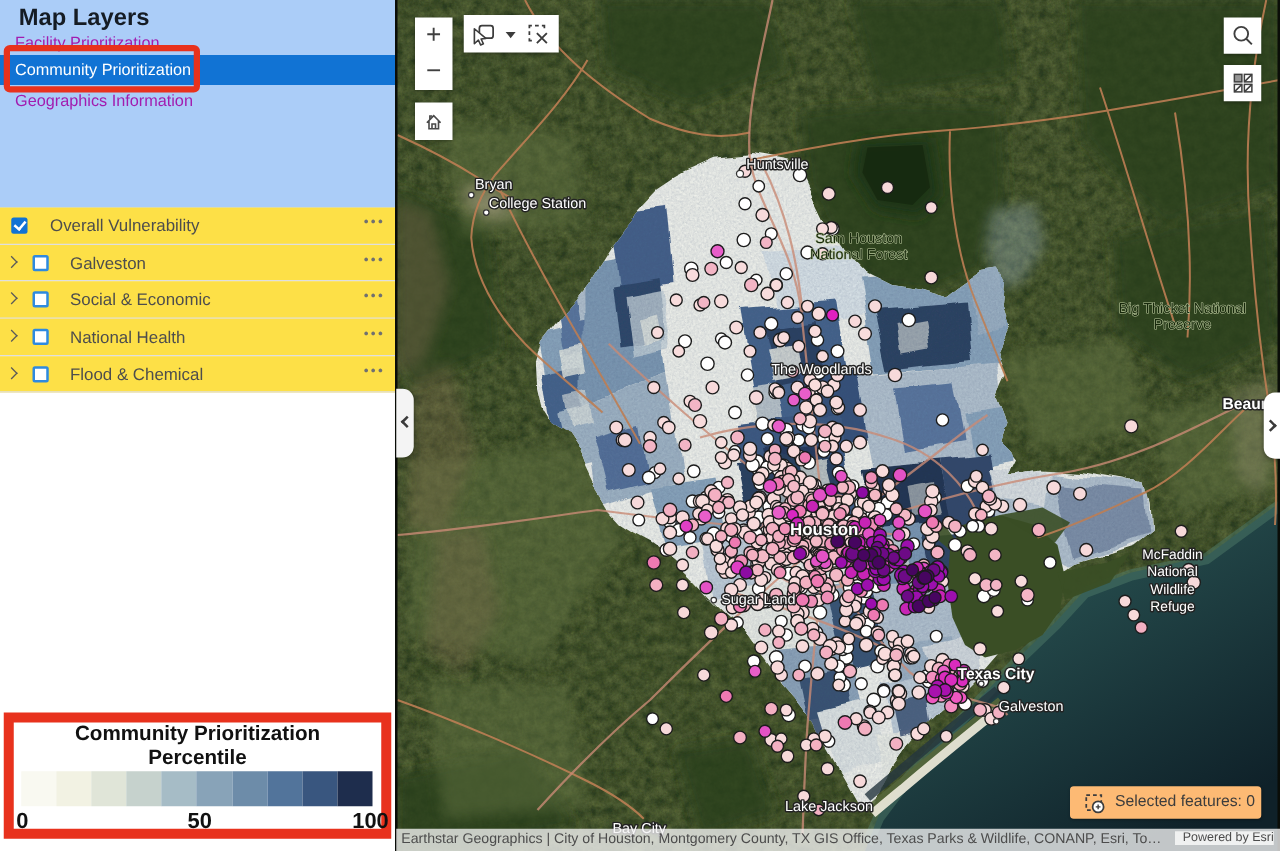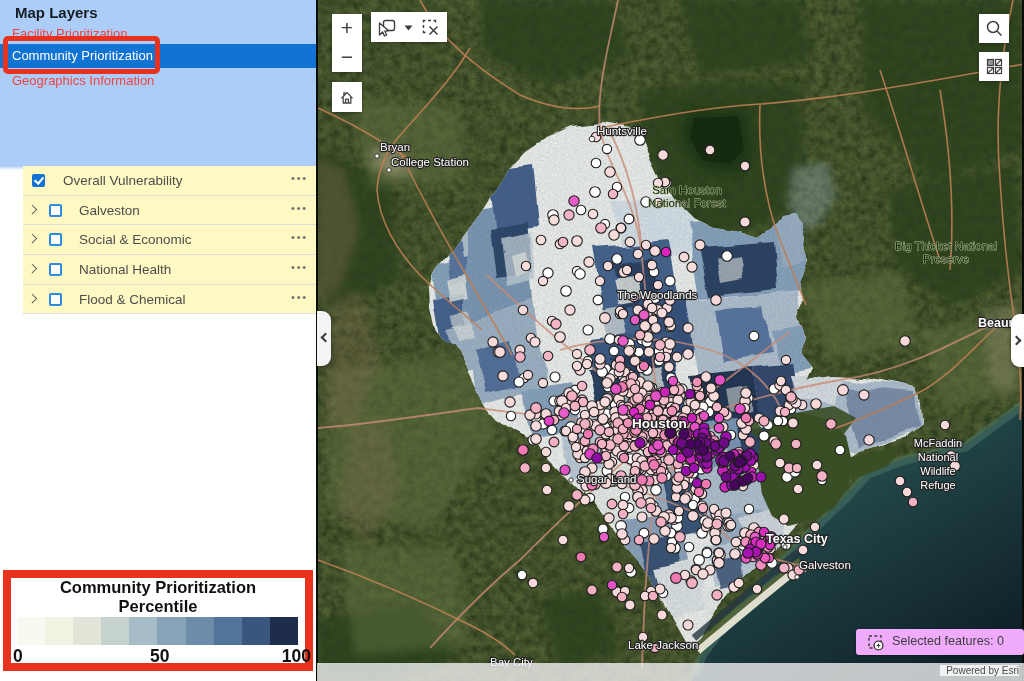--- a/index.html
+++ b/index.html
@@ -5,29 +5,29 @@
 * { margin:0; padding:0; box-sizing:border-box; }
 html,body { width:1024px; height:681px; overflow:hidden; background:#fff;
   font-family:"Liberation Sans", sans-serif; }
 #stage { position:relative; width:1024px; height:681px; }
 
 
 #panel { position:absolute; left:0; top:0; width:317px; height:681px; background:#fff; z-index:5; }
 #bluebox { position:absolute; left:0; top:0; width:317px; height:166px; background:#abcdf8; }
 #bluebox:after { content:""; position:absolute; left:0; bottom:-4px; height:4px; width:100%;
   background:linear-gradient(#abcdf8, rgba(171,205,248,0)); }
-#title { position:absolute; left:15px; top:4px; font-size:15px; font-weight:bold; color:#151c24; }
-.plink { position:absolute; left:12px; font-size:13px; color:#ef4444; }
+#title { position:absolute; left:15px; top:4px; font-size:19px; font-weight:bold; color:#151c24; }
+.plink { position:absolute; left:12px; font-size:13px; color:#a21caf; }
 #selbar { position:absolute; left:0; top:44px; width:317px; height:24px; background:#1173d4; }
 #selbar span { position:absolute; left:12px; top:4px; font-size:13px; color:#fff; }
 #redbox1 { position:absolute; left:3px; top:36px; width:157px; height:38px;
   border:5px solid #e8321d; border-radius:5px; background:transparent; z-index:3; }
 
 #layers { position:absolute; left:0; top:166px; width:317px; }
-.lrow { position:relative; height:29.7px; border-bottom:1px solid #dfdfdf; background:#fef9c3;margin-left:23px; }
+.lrow { position:relative; height:29.7px; border-bottom:1px solid #dfdfdf; background:#fde047; }
 .lrow .txt { position:absolute; left:40px; top:7px; font-size:13.5px; color:#4d4d4d; }
 .lrow .sub { left:56px; }
 .lrow .dots { position:absolute; right:9px; top:6px; font-size:11px; letter-spacing:1.8px; color:#707070; }
 .cb { position:absolute; width:13px; height:13px; top:8px; border-radius:2px; }
 .cb.checked { left:9px; background:#1173d4; }
 .cb.checked:after { content:""; position:absolute; left:3.5px; top:1px; width:4px; height:7px;
   border:solid #fff; border-width:0 2px 2px 0; transform:rotate(40deg); }
 .cb.empty { left:26px; background:#fff; border:2px solid #2e8ae0; }
 .chev { position:absolute; left:6px; top:10px; width:6.5px; height:6.5px;
   border:solid #5a5a5a; border-width:1.6px 1.6px 0 0; transform:rotate(45deg); }
@@ -60,21 +60,21 @@
 #searchw { left:979px; top:14px; width:30px; height:29px; }
 #basew { left:979px; top:52px; width:30px; height:29px; }
 #tabL { position:absolute; left:317px; top:311px; width:14px; height:55px; background:#f4f4f4;
   border-radius:0 9px 9px 0; box-shadow:1px 1px 3px rgba(0,0,0,0.3); z-index:7; }
 #tabR { position:absolute; left:1011px; top:314px; width:13px; height:53px; background:#fff;
   border-radius:9px 0 0 9px; box-shadow:-1px 1px 3px rgba(0,0,0,0.3); z-index:7; }
 .tabchev { position:absolute; top:23px; width:7px; height:7px; border:solid #3a3a3a; border-width:2px 2px 0 0; }
 #tabL .tabchev { left:5px; transform:rotate(-135deg); }
 #tabR .tabchev { left:2px; transform:rotate(45deg); }
 
-#chip { position:absolute; left:856px; top:629px; width:168px; height:26px; background:#f0abfc;
+#chip { position:absolute; left:856px; top:629px; width:153px; height:26px; background:#fdba74;
   border-radius:3px; box-shadow:0 1px 2px rgba(0,0,0,0.3); z-index:7; }
 #chip span { position:absolute; left:36px; top:5px; font-size:12.6px; color:#3d3d3d; white-space:nowrap; }
 
 #attrib { position:absolute; left:317px; top:663px; width:707px; height:18px;
   background:rgba(245,245,245,0.78); z-index:8; overflow:hidden; }
 #attrib .a1 { position:absolute; left:4px; top:2px; font-size:11.3px; color:#4c4c4c; white-space:nowrap; }
 #attrib .a2 { position:absolute; right:5px; top:2px; font-size:10px; color:#4c4c4c; background:rgba(245,245,245,0.9); padding-left:6px; }
 </style>
 </head>
 <body>
@@ -1337,20 +1337,21 @@
 <div id="chip">
   <svg width="24" height="24" viewBox="0 0 24 24" style="position:absolute;left:9px;top:1px;">
     <rect x="4" y="6" width="12" height="12" fill="none" stroke="#3d3d3d" stroke-width="1.4" stroke-dasharray="3 2.4"></rect>
     <circle cx="13.5" cy="15.5" r="4.4" fill="#fff" stroke="#3d3d3d" stroke-width="1.4"></circle>
     <path d="M13.5 13.6 V17.4 M11.6 15.5 H15.4" stroke="#3d3d3d" stroke-width="1.1"></path>
   </svg>
   <span>Selected features: 0</span>
 </div>
 
 <div id="attrib">
+  <span class="a1">Earthstar Geographics | City of Houston, Montgomery County, TX GIS Office, Texas Parks &amp; Wildlife, CONANP, Esri, To…</span>
   <span class="a2">Powered by Esri</span>
 </div>
 
 <div id="panel">
   <div id="bluebox"></div>
   <div id="title">Map Layers</div>
   <div class="plink" style="top:26px;">Facility Prioritization</div>
   <div id="selbar">
         <span>Community Prioritization</span>
       </div>

